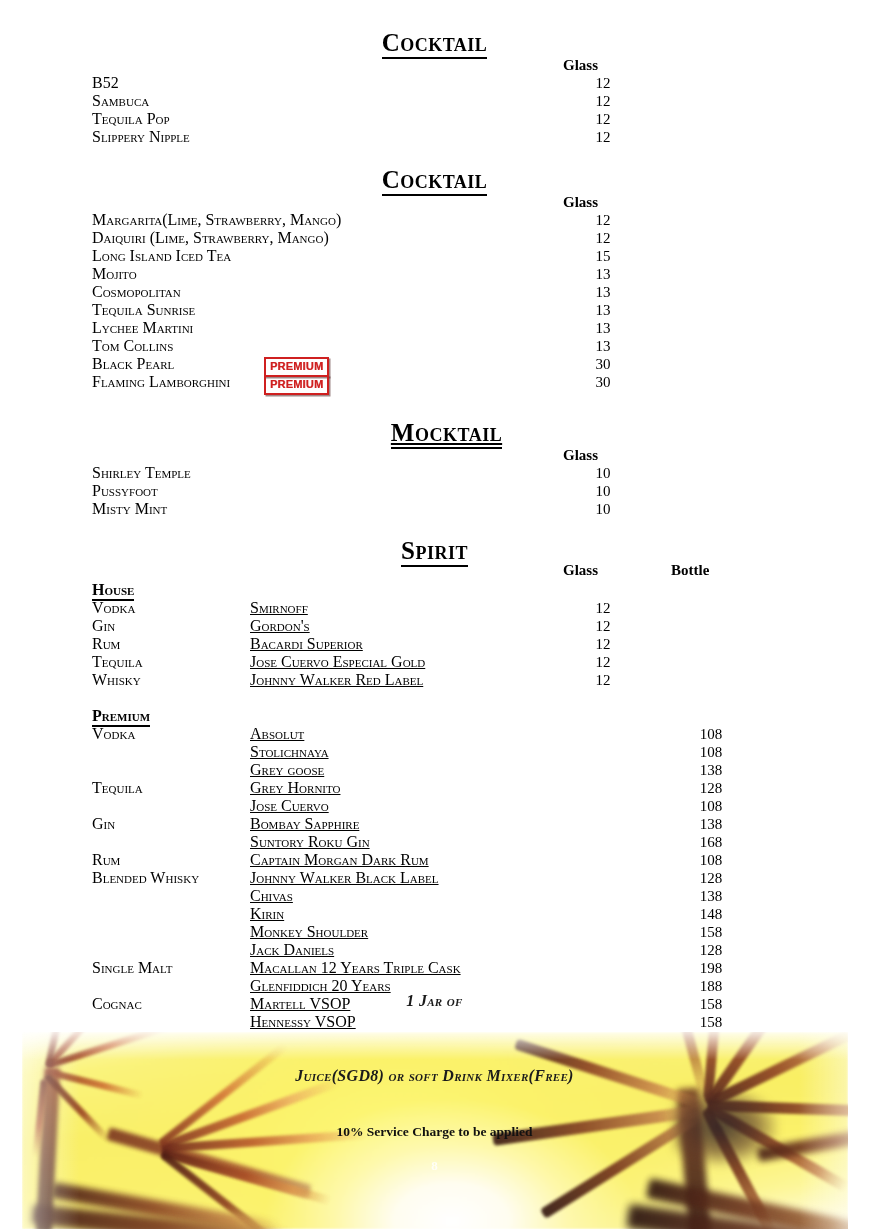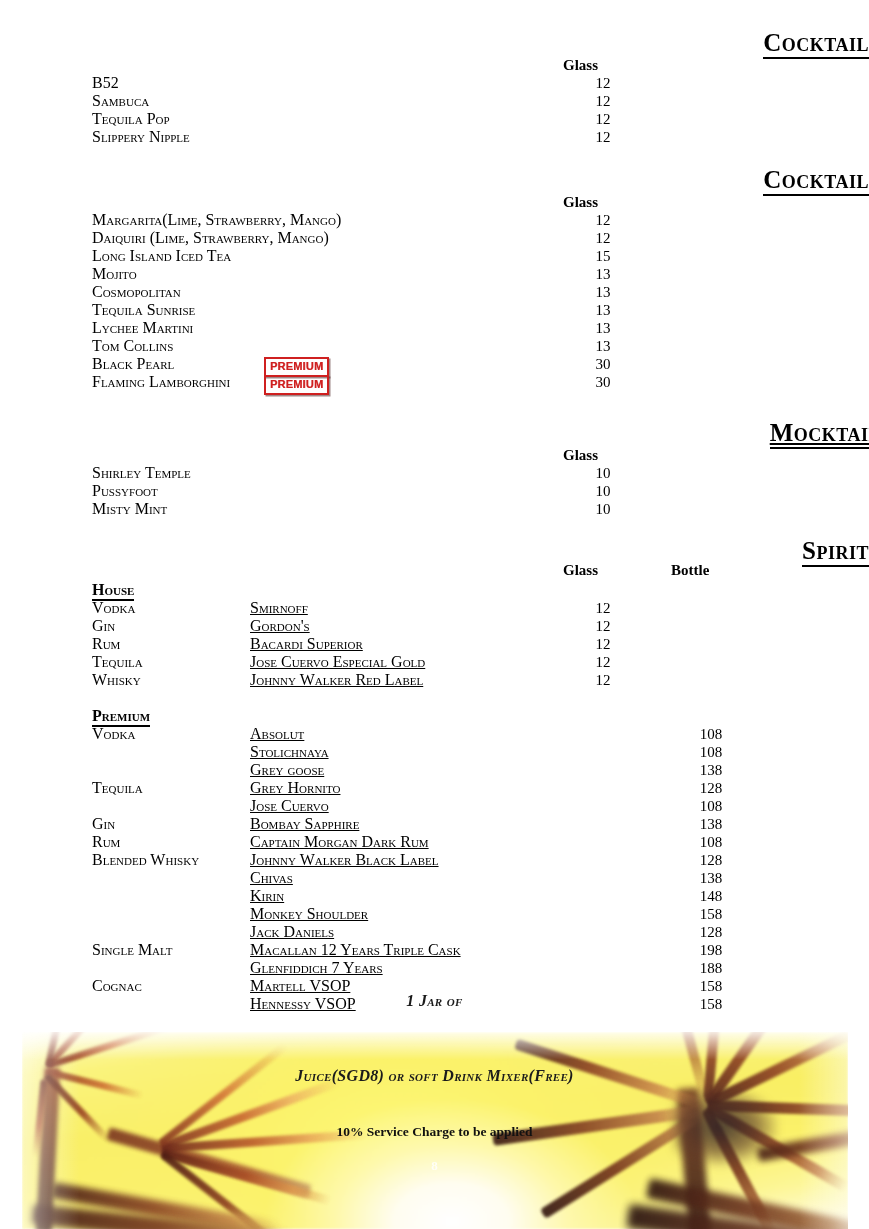--- a/index.html
+++ b/index.html
@@ -16,21 +16,21 @@
     color: #000000;
   }
 
   .page {
     position: absolute;
     inset: 0;
   }
 
   
   .section-head {
-    text-align: right;
+    text-align: center;
     font-variant: small-caps;
     font-weight: bold;
     font-size: 25px;
     letter-spacing: 0.5px;
     line-height: 1;
   }
   .section-head span {
     border-bottom: 2.5px solid #000;
     padding-bottom: 1px;
   }
@@ -381,20 +381,25 @@
       <span class="cat"></span>
       <span class="brand">Jose Cuervo</span>
       <span class="bottle">108</span>
     </div>
     <div class="row">
       <span class="cat">Gin</span>
       <span class="brand">Bombay Sapphire</span>
       <span class="bottle">138</span>
     </div>
     <div class="row">
+      <span class="cat"></span>
+      <span class="brand">Suntory Roku Gin</span>
+      <span class="bottle">168</span>
+    </div>
+    <div class="row">
       <span class="cat">Rum</span>
       <span class="brand">Captain Morgan Dark Rum</span>
       <span class="bottle">108</span>
     </div>
     <div class="row">
       <span class="cat">Blended Whisky</span>
       <span class="brand">Johnny Walker Black Label</span>
       <span class="bottle">128</span>
     </div>
     <div class="row">
@@ -417,21 +422,21 @@
       <span class="brand">Jack Daniels</span>
       <span class="bottle">128</span>
     </div>
     <div class="row">
       <span class="cat">Single Malt</span>
       <span class="brand">Macallan 12 Years Triple Cask</span>
       <span class="bottle">198</span>
     </div>
     <div class="row">
       <span class="cat"></span>
-      <span class="brand">Glenfiddich 7 Years</span>
+      <span class="brand">Glenfiddich 20 Years</span>
       <span class="bottle">188</span>
     </div>
     <div class="row">
       <span class="cat">Cognac</span>
       <span class="brand">Martell VSOP</span>
       <span class="bottle">158</span>
     </div>
     <div class="row">
       <span class="cat"></span>
       <span class="brand">Hennessy VSOP</span>

